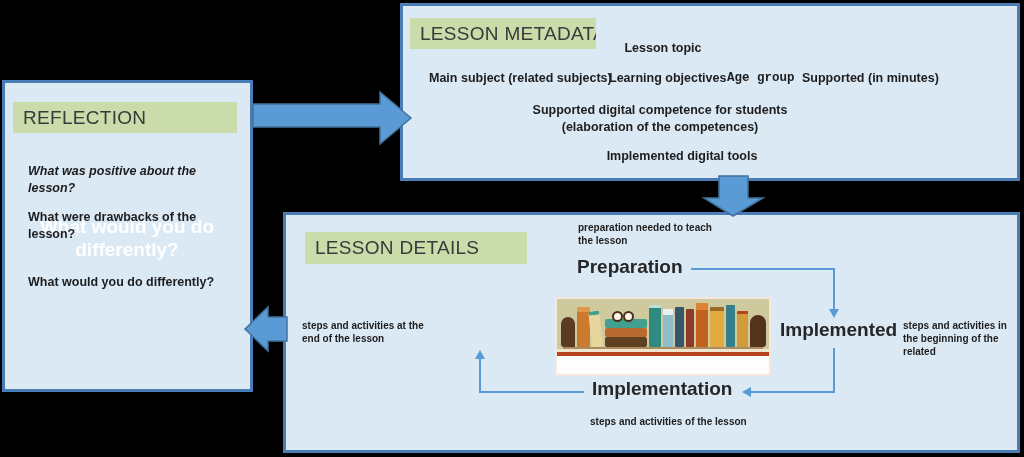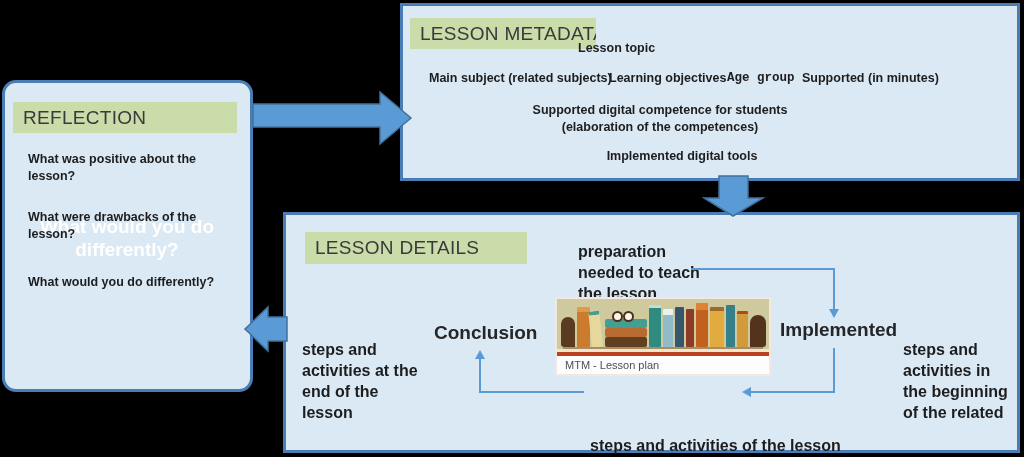--- a/index.html
+++ b/index.html
@@ -4,33 +4,33 @@
 <style>
   html,body{margin:0;padding:0;background:#000;}
   .canvas{
     position:relative;width:1024px;height:457px;background:#000;
     font-family:"Liberation Sans",sans-serif;overflow:hidden;
   }
   .panel{
     position:absolute;box-sizing:border-box;
     background:#dbe9f5;border:3px solid #4a7cb5;z-index:1;
   }
-  #p-reflection{left:2px;top:80px;width:251px;height:312px;border-radius:14px;}
+  #p-reflection{left:2px;top:80px;width:251px;height:312px;}
   #p-metadata{left:400px;top:3px;width:620px;height:178px;}
   #p-details{left:283px;top:212px;width:737px;height:241px;}
   .hdr{
     position:absolute;background:#c9dcaa;color:#3a3a3a;
     font-size:19px;line-height:31px;padding-left:10px;letter-spacing:.3px;
     box-sizing:border-box;white-space:nowrap;overflow:hidden;
   }
   .q,.note{
     position:absolute;font-weight:bold;color:#1d1d1d;
     font-size:12.5px;line-height:1.32;
   }
-  .note{font-size:16px;margin-top:20px;}
+  .note{font-size:10px;}
   .stage{
     position:absolute;font-weight:bold;color:#262626;
     font-size:19px;line-height:24px;white-space:nowrap;
   }
   .ghost{
     position:absolute;color:#ffffff;font-weight:bold;
     font-size:19px;line-height:23px;text-align:center;z-index:0;
   }
   .q{z-index:2;}
   .connectors{position:absolute;left:0;top:0;z-index:1;pointer-events:none;}
@@ -81,28 +81,28 @@
   .b-g2{width:11px;height:36px;background:#d19a3a;border-top:3px solid #b8441f;box-sizing:border-box;}
 </style>
 </head>
 <body>
 
 <div class="canvas">
 
   <div class="panel" id="p-reflection">
     <div class="hdr" style="left:8px;top:19px;width:224px;height:31px;">REFLECTION</div>
     <div class="ghost" style="left:17px;top:132px;width:210px;">What would you do differently?</div>
-    <div class="q" style="left:23px;top:68px;width:195px;">What was positive about the lesson?</div>
+    <div class="q" style="left:23px;top:80px;width:195px;font-style:italic;">What was positive about the lesson?</div>
     <div class="q" style="left:23px;top:126px;width:195px;">What were drawbacks of the lesson?</div>
     <div class="q" style="left:23px;top:191px;width:225px;white-space:nowrap;">What would you do differently?</div>
   </div>
 
   <div class="panel" id="p-metadata">
     <div class="hdr" style="left:7px;top:12px;width:186px;height:31px;">LESSON METADATA</div>
-    <div class="q" style="left:175px;top:34px;width:200px;text-align:left;">Lesson topic</div>
+    <div class="q" style="left:160px;top:34px;width:200px;text-align:center;">Lesson topic</div>
     <div class="q" style="left:26px;top:64px;white-space:nowrap;">Main subject (related subjects)</div>
     <div class="q" style="left:206px;top:64px;white-space:nowrap;">Learning objectives</div>
     <div class="q" style="left:324px;top:64px;white-space:nowrap;font-family:Liberation Mono, monospace;">Age group</div>
     <div class="q" style="left:399px;top:64px;white-space:nowrap;">Supported (in minutes)</div>
     <div class="q" style="left:57px;top:96px;width:400px;text-align:center;">
       <div>Supported digital competence for students</div>
       <div>(elaboration of the competences)</div>
     </div>
     <div class="q" style="left:129px;top:142px;width:300px;text-align:center;">Implemented digital tools</div>
   </div>
@@ -116,27 +116,28 @@
       <polyline points="548,133 548,177 465,177" fill="none" stroke="#5b9bd5" stroke-width="2"></polyline>
       <polygon points="465,172 465,182 456,177" fill="#5b9bd5"></polygon>
 
       <polyline points="298,177 194,177 194,144" fill="none" stroke="#5b9bd5" stroke-width="2"></polyline>
       <polygon points="189,144 199,144 194,135" fill="#5b9bd5"></polygon>
     </svg>
 
     <div class="hdr" style="left:19px;top:17px;width:222px;height:32px;line-height:32px;">LESSON DETAILS</div>
 
     <div class="note" style="left:292px;top:6px;width:142px;">preparation needed to teach the lesson</div>
+    <div class="stage" style="left:291px;top:40px;">Preparation</div>
 
     <div class="stage" style="left:494px;top:103px;">Implemented</div>
     <div class="note" style="left:617px;top:104px;width:108px;">steps and activities in the beginning of the related</div>
 
+    <div class="stage" style="left:306px;top:162px;">Implementation</div>
     <div class="note" style="left:304px;top:200px;white-space:nowrap;">steps and activities of the lesson</div>
 
-    <div class="stage" style="left:148px;top:106px;">Conclusion</div>
     <div class="note" style="left:16px;top:104px;width:128px;">steps and activities at the end of the lesson</div>
 
     <div class="bookimg">
       <div class="bookart">
         <span class="bk be-l"></span>
         <span class="bk b-or"></span>
         <span class="bk b-cr"></span>
         <span class="bstack">
           <span class="glasses"></span>
           <span class="r1"></span>
@@ -148,21 +149,20 @@
         <span class="bk b-nv"></span>
         <span class="bk b-dr"></span>
         <span class="bk b-o2"></span>
         <span class="bk b-yl"></span>
         <span class="bk b-t2"></span>
         <span class="bk b-g2"></span>
         <span class="bk be-r"></span>
       </div>
       <div class="bookgap"></div>
       <div class="stripe"></div>
-      <div class="caption">MTM - Lesson plan</div>
     </div>
   </div>
 
   <svg class="big-arrows" width="1024" height="457" viewBox="0 0 1024 457">
 
     <polygon points="253,104 380,104 380,92 411,118 380,144 380,127 253,127" fill="#5b9bd5" stroke="#41719c" stroke-width="1.5"></polygon>
 
     <polygon points="719,176 748,176 748,198 763,198 733,216 704,198 719,198" fill="#5b9bd5" stroke="#41719c" stroke-width="1.5"></polygon>
 
     <polygon points="245,329 268,307 268,317 287,317 287,341 268,341 268,351" fill="#5b9bd5" stroke="#41719c" stroke-width="1.5"></polygon>

